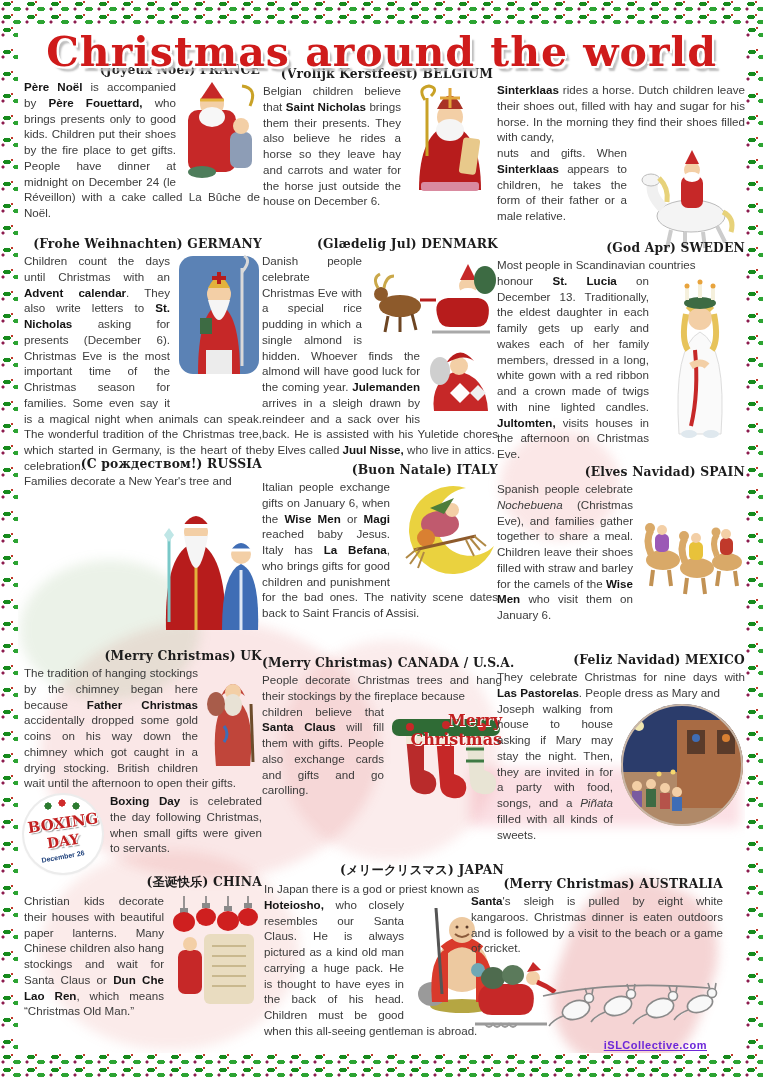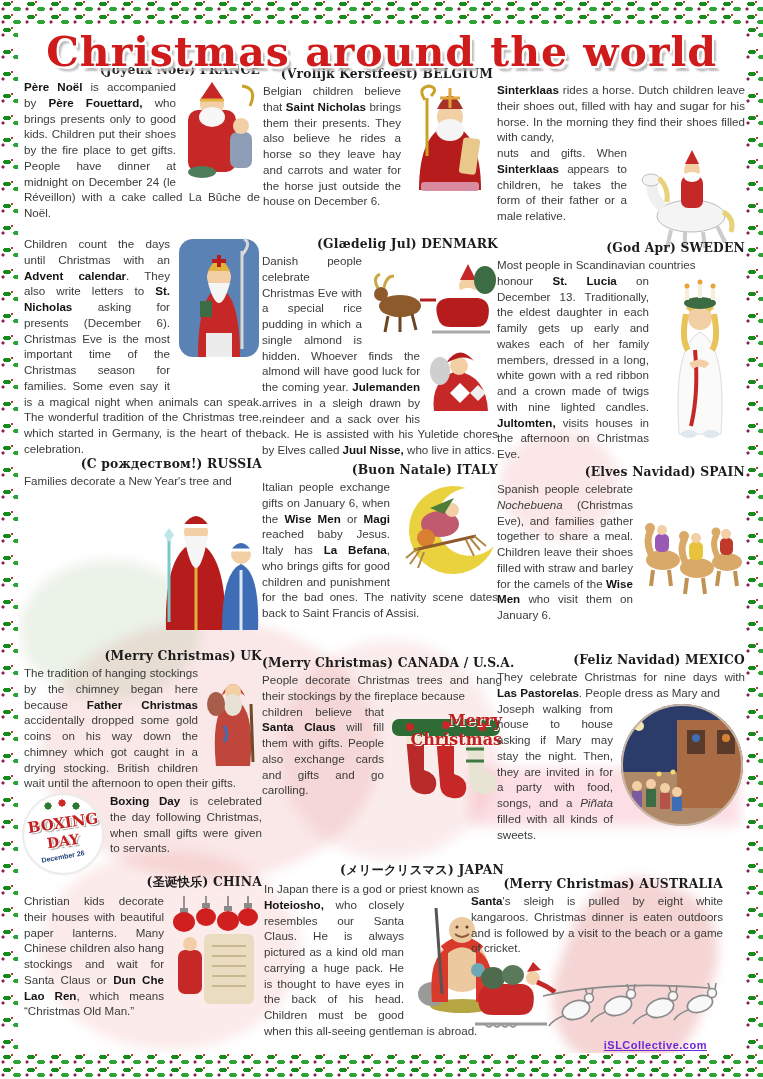--- a/index.html
+++ b/index.html
@@ -132,20 +132,21 @@
         <rect x="48" y="30" width="22" height="32" rx="7" fill="#c62828"></rect>
         <circle cx="59" cy="24" r="8" fill="#f3cfa6"></circle>
         <ellipse cx="59" cy="31" rx="8" ry="5" fill="#fff"></ellipse>
         <path d="M52 18 L59 4 L66 18 Z" fill="#c62828"></path>
       </svg>
     </span>
     <p><span>nuts and gifts. When </span><b>Sinterklaas</b><span> appears to children, he takes the form of their father or a male relative.</span></p>
   </section>
 
   <section class="sec" style="left:24px;top:236px;width:238px;height:216px">
+    <h2>(Frohe Weihnachten) GERMANY</h2>
     <span class="ill">
       <svg width="86" height="148" viewBox="0 0 86 148">
         <rect x="3" y="2" width="80" height="118" rx="14" fill="#5b82b5"></rect>
         <path d="M22 120 Q22 58 43 50 Q64 58 64 120 Z" fill="#c62828"></path>
         <rect x="30" y="96" width="26" height="24" fill="#ececec"></rect>
         <circle cx="43" cy="40" r="12" fill="#f3cfa6"></circle>
         <path d="M32 46 Q43 86 54 46 Z" fill="#f5f5f5"></path>
         <path d="M32 34 Q43 12 54 34 Z" fill="#e3b23c"></path>
         <rect x="41" y="18" width="4" height="12" fill="#b71c1c"></rect>
         <rect x="36" y="22" width="14" height="4" fill="#b71c1c"></rect>

